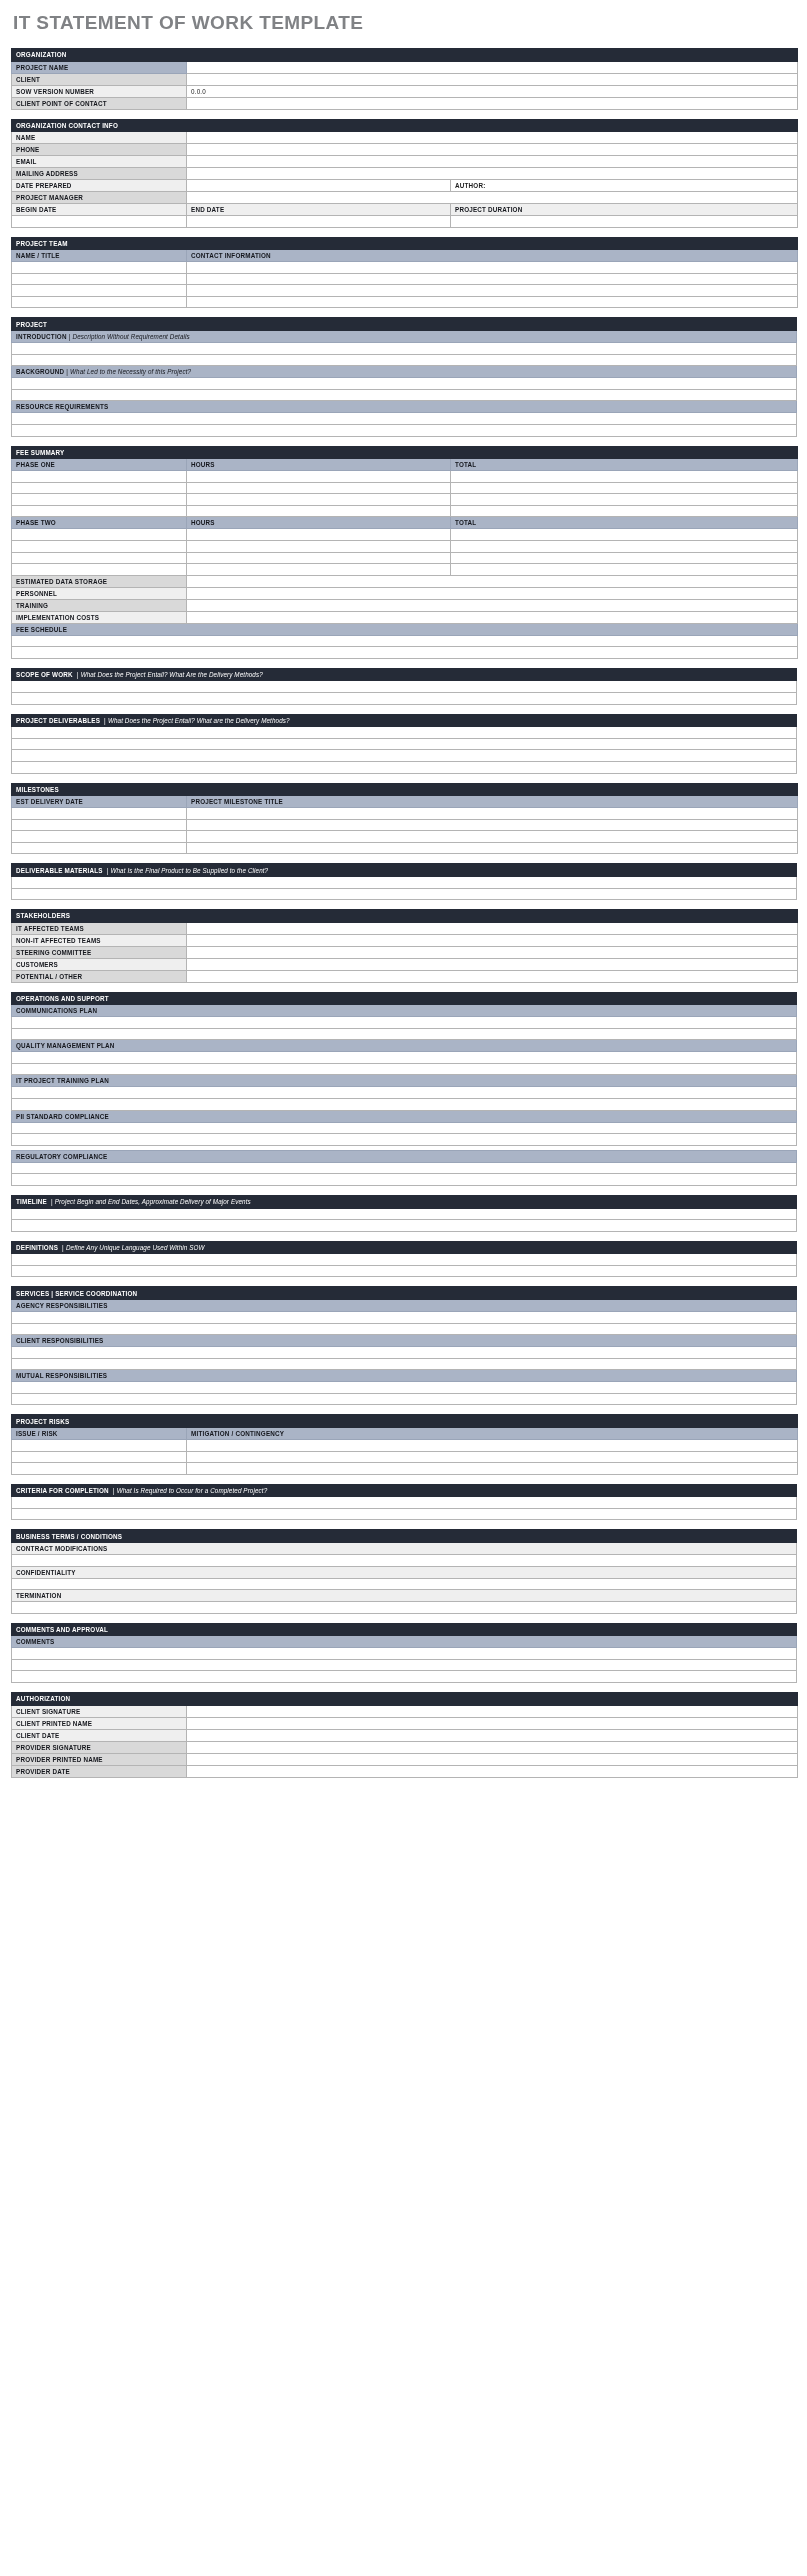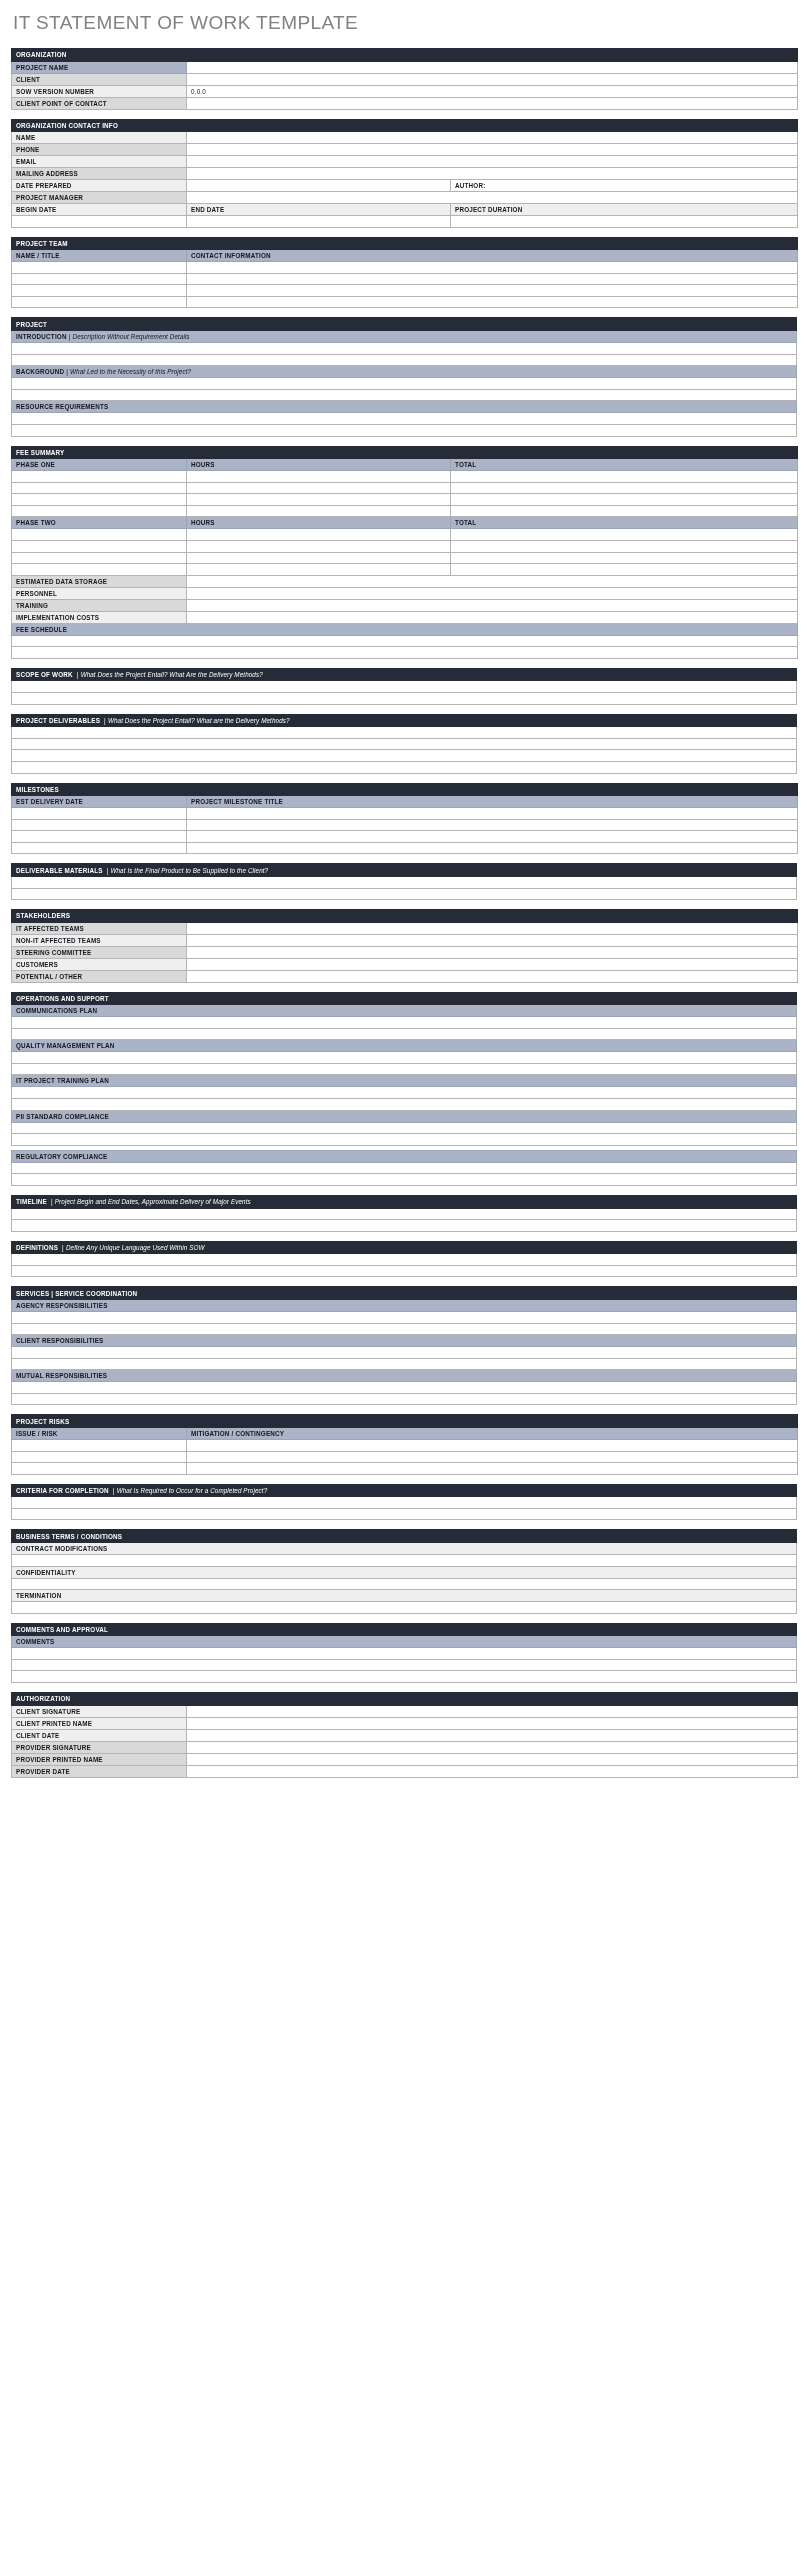--- a/index.html
+++ b/index.html
@@ -12,21 +12,21 @@
     font-family: "Liberation Sans", sans-serif;
     color: #1b1b1b;
     -webkit-font-smoothing: antialiased;
   }
   .page {
     width: 808px;
     padding: 0 11px 22px 11px;
   }
   .doc-title {
     font-size: 19px;
-    font-weight: normal;
+    font-weight: bold;
     letter-spacing: 0.4px;
     color: #808285;
     padding: 12px 0 14px 2px;
     margin: 0;
   }
 
   
   table.block {
     width: 786px;
     border-collapse: collapse;

